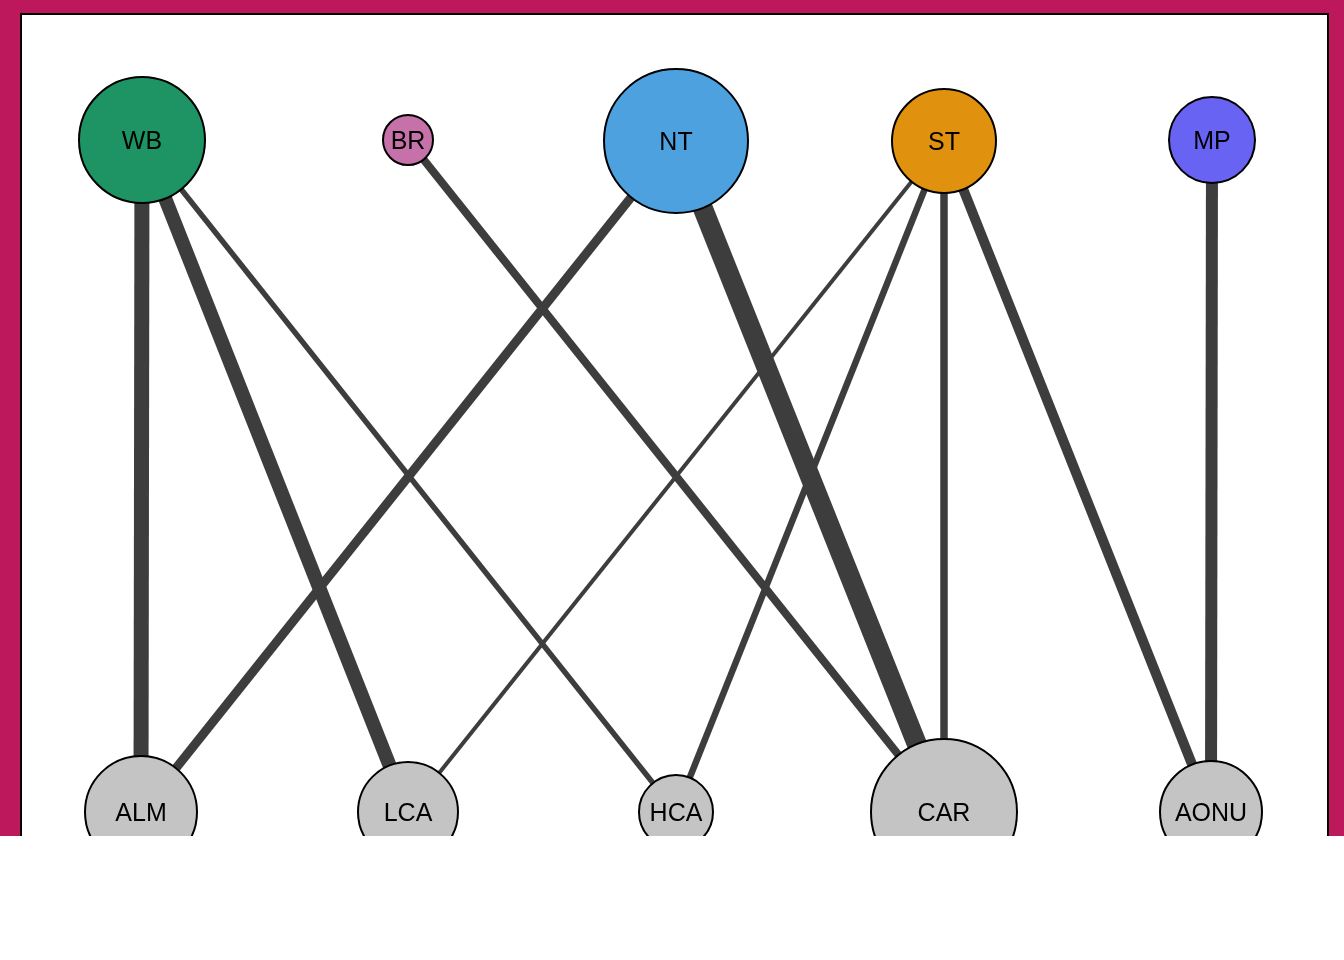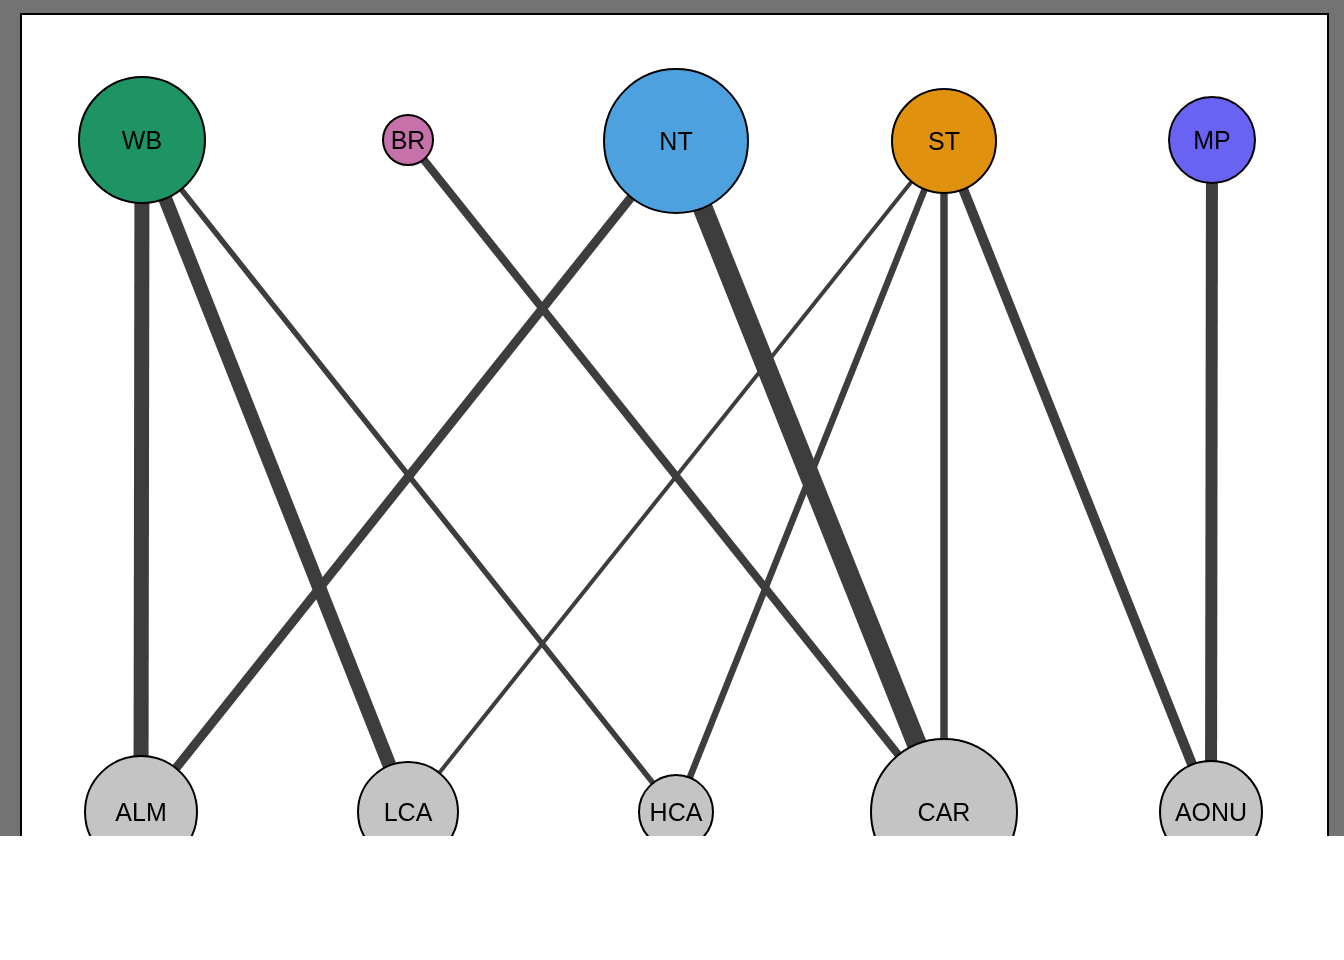--- a/index.html
+++ b/index.html
@@ -4,21 +4,21 @@
 <style>
   html, body {
     margin: 0;
     padding: 0;
     background: #ffffff;
   }
   .figure {
     position: relative;
     width: 1344px;
     height: 836px;
-    background: #737373;
+    background: #be185d;
     font-family: "Liberation Sans", sans-serif;
     overflow: hidden;
   }
   svg { display: block; }
   .node-label {
     font-family: "Liberation Sans", sans-serif;
     fill: #000000;
     text-anchor: middle;
     pointer-events: none;
   }

